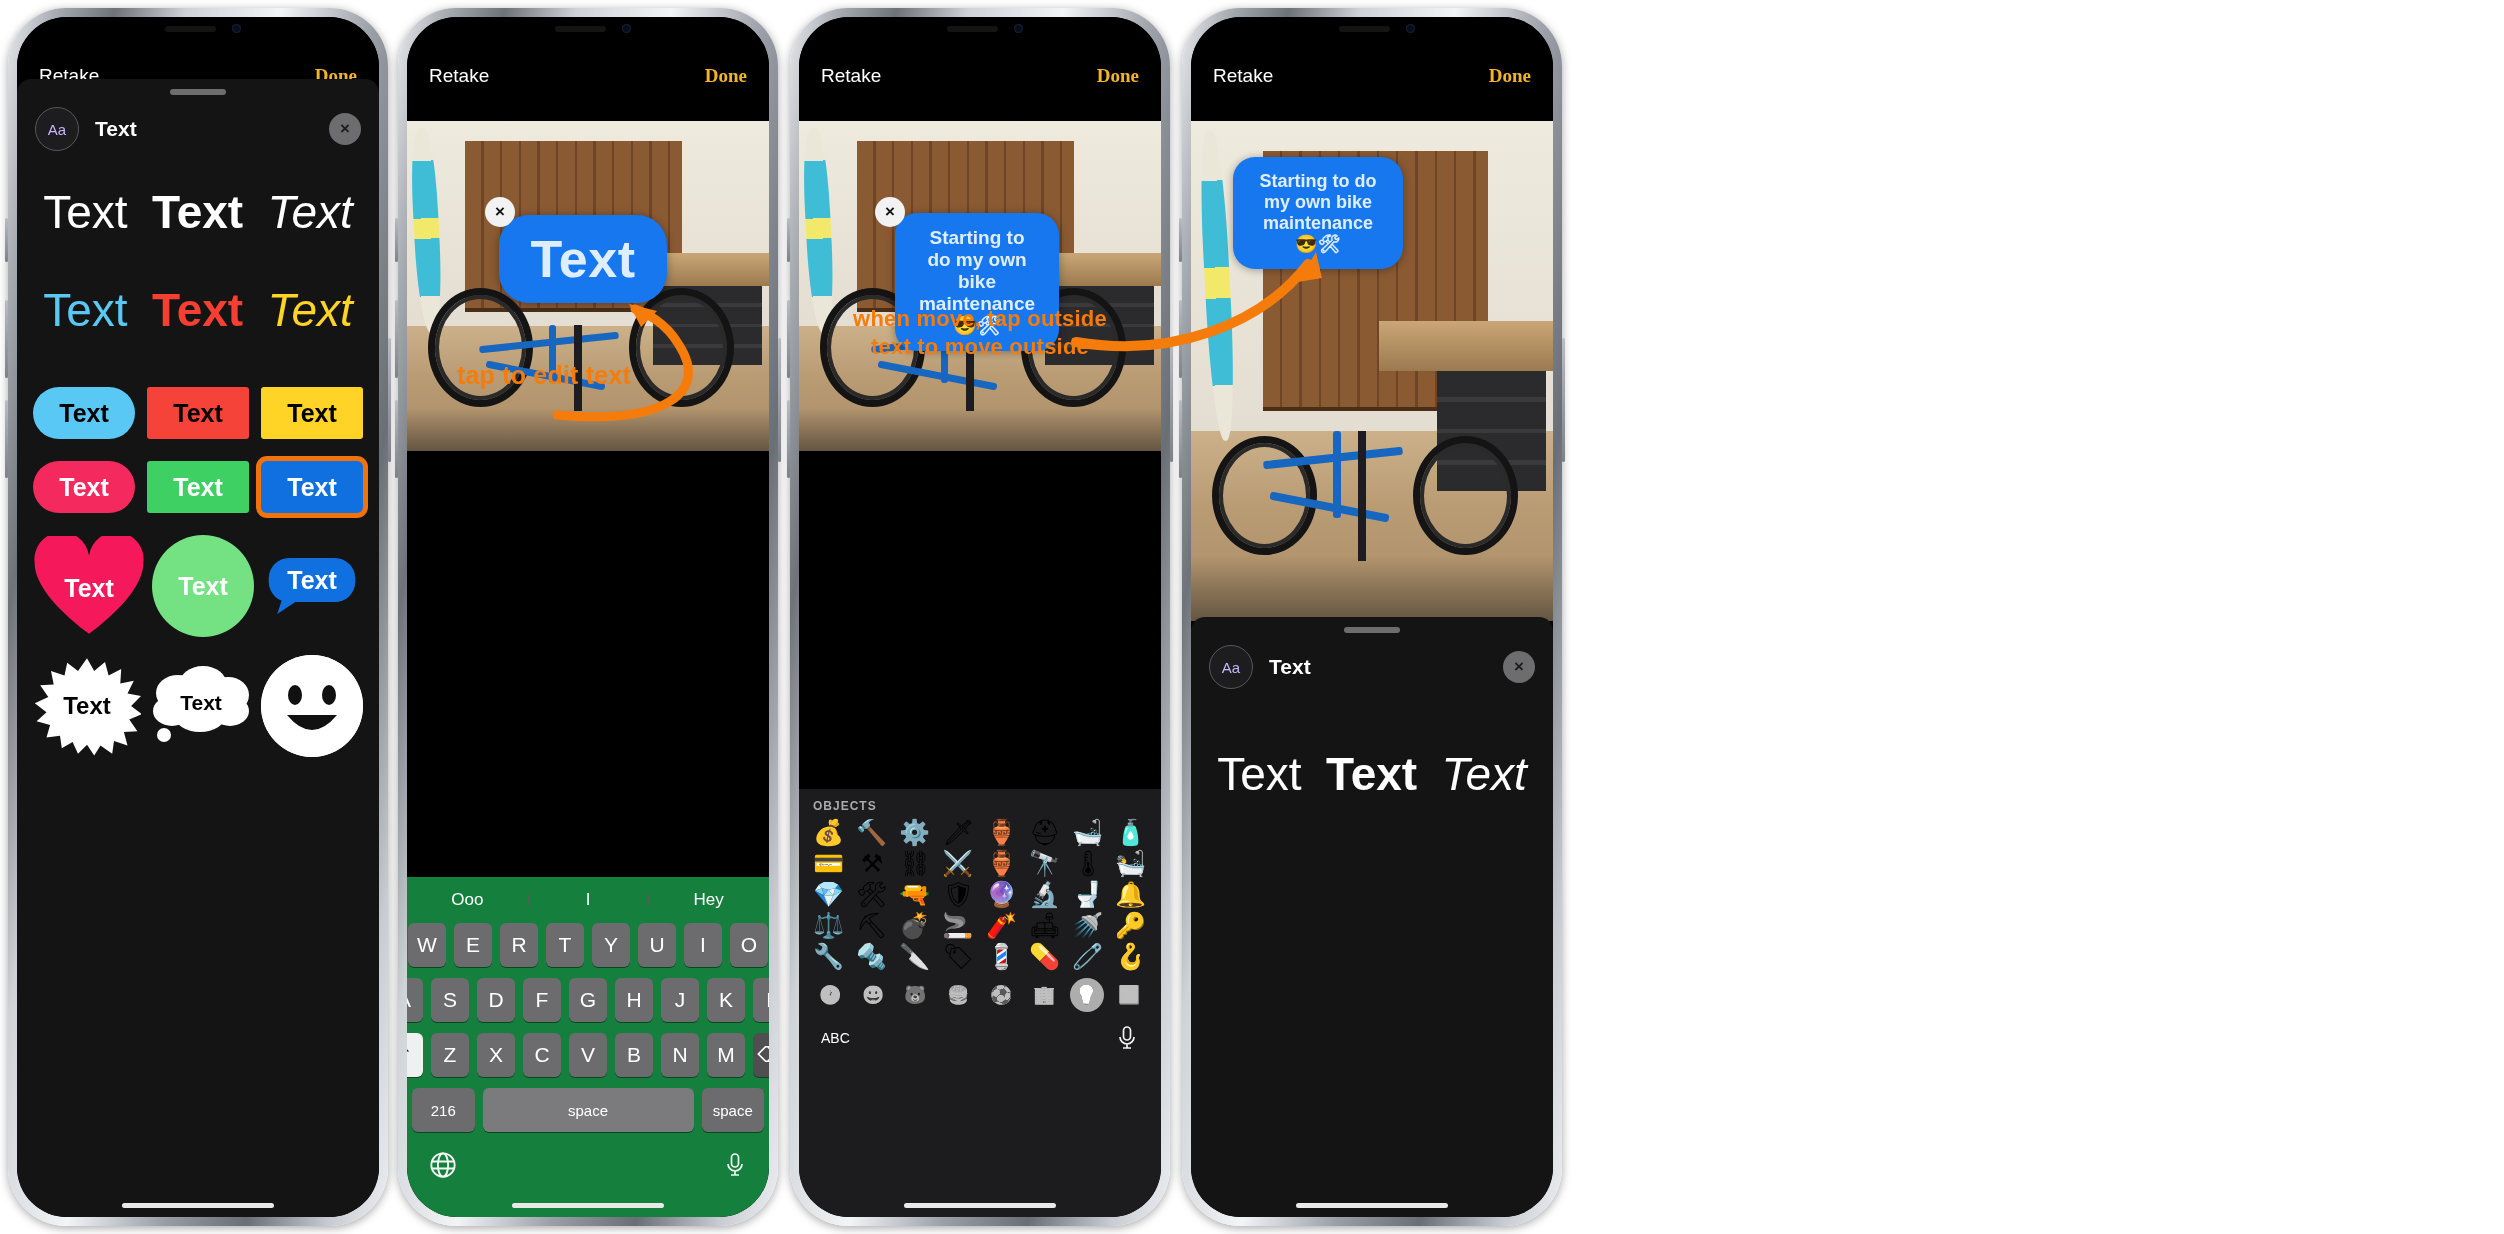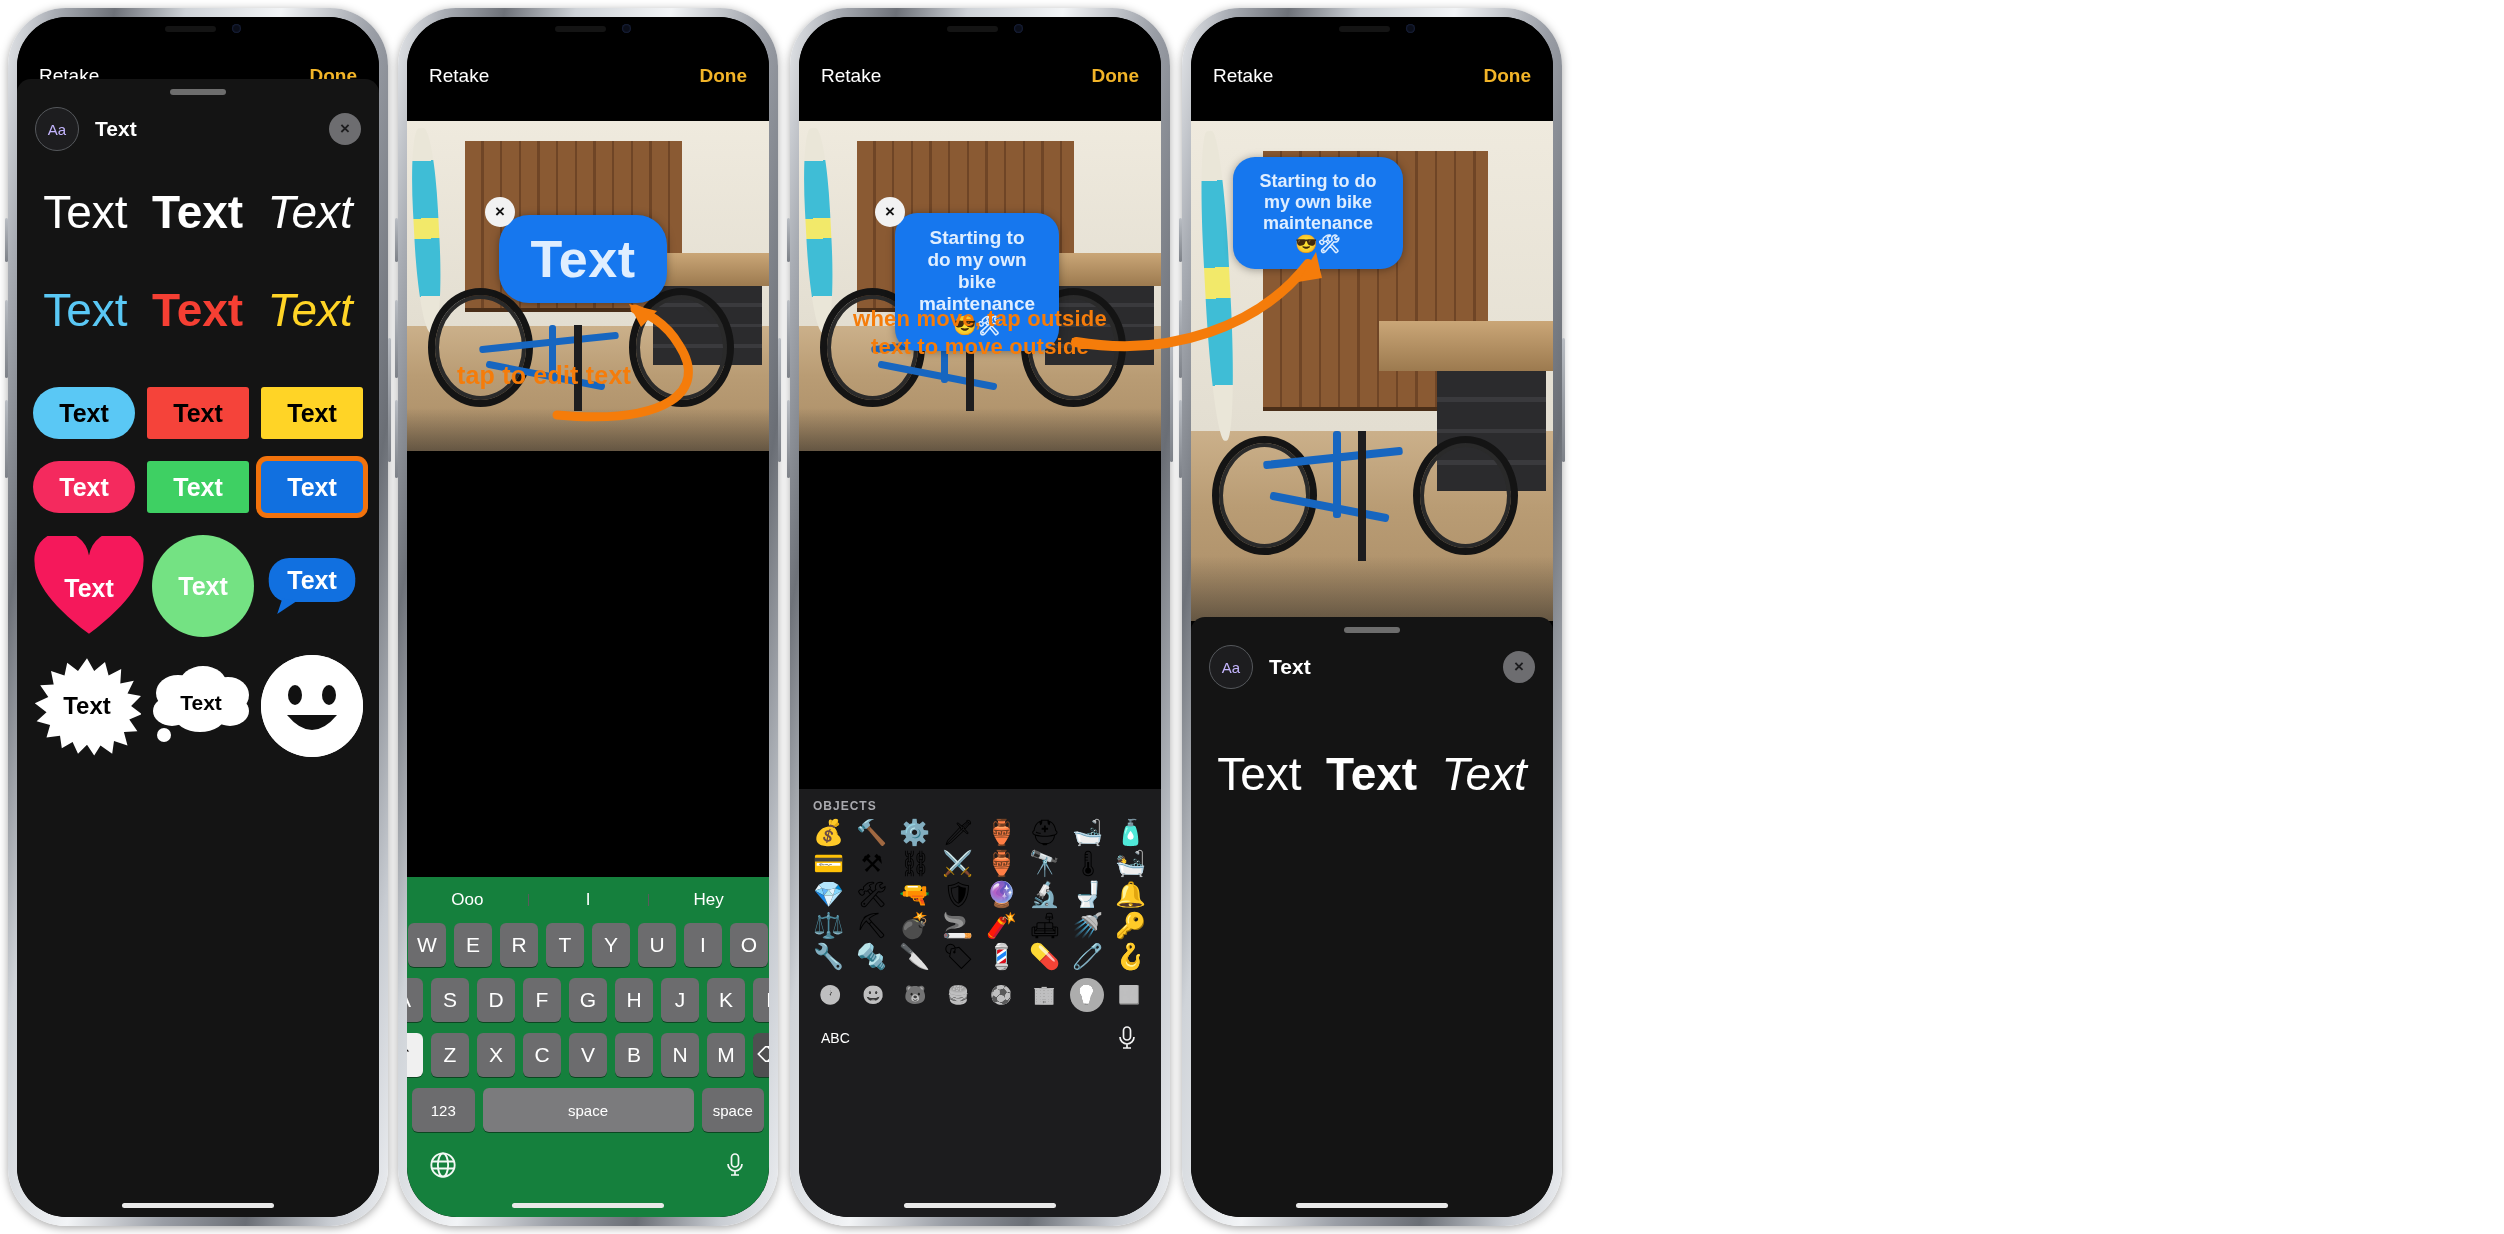--- a/index.html
+++ b/index.html
@@ -50,21 +50,21 @@
     border-radius:2px;
   }
 
   
   .navbar {
     position:absolute; top:0; left:0; right:0; height:78px;
     display:flex; align-items:flex-end; justify-content:space-between;
     padding: 0 22px 8px 22px; background:#000; z-index:20;
   }
   .nav-left { color:#fff; font-size:19px; }
-  .nav-right { color:#f2b428; font-size:19px; font-weight:600; }
+  .nav-right { color:#f2b428; font-size:19px; font-weight:600;font-family:Liberation Serif, serif; }
 
   
   .photo {
     position:absolute; left:0; right:0;
     background:#1b1a18;
     overflow:hidden;
   }
   .garage {
     position:absolute; inset:0;
     background:
@@ -381,21 +381,21 @@
           <div class="key">Z</div>
           <div class="key">X</div>
           <div class="key">C</div>
           <div class="key">V</div>
           <div class="key">B</div>
           <div class="key">N</div>
           <div class="key">M</div>
           <div class="key del">⌫</div>
         </div>
         <div class="krow">
-          <div class="key wide">123</div>
+          <div class="key wide">216</div>
           <div class="key space">space</div>
           <div class="key wide">space</div>
         </div>
         <div class="kbot">
           <svg width="28" height="28" viewBox="0 0 24 24" class="globe">
             <circle cx="12" cy="12" r="10" fill="none" stroke="#fff" stroke-width="1.6"></circle>
             <ellipse cx="12" cy="12" rx="4.4" ry="10" fill="none" stroke="#fff" stroke-width="1.6"></ellipse>
             <path d="M2.6 9h18.8M2.6 15h18.8" stroke="#fff" stroke-width="1.6"></path>
           </svg>
           <svg width="24" height="28" viewBox="0 0 24 28" class="mic">

